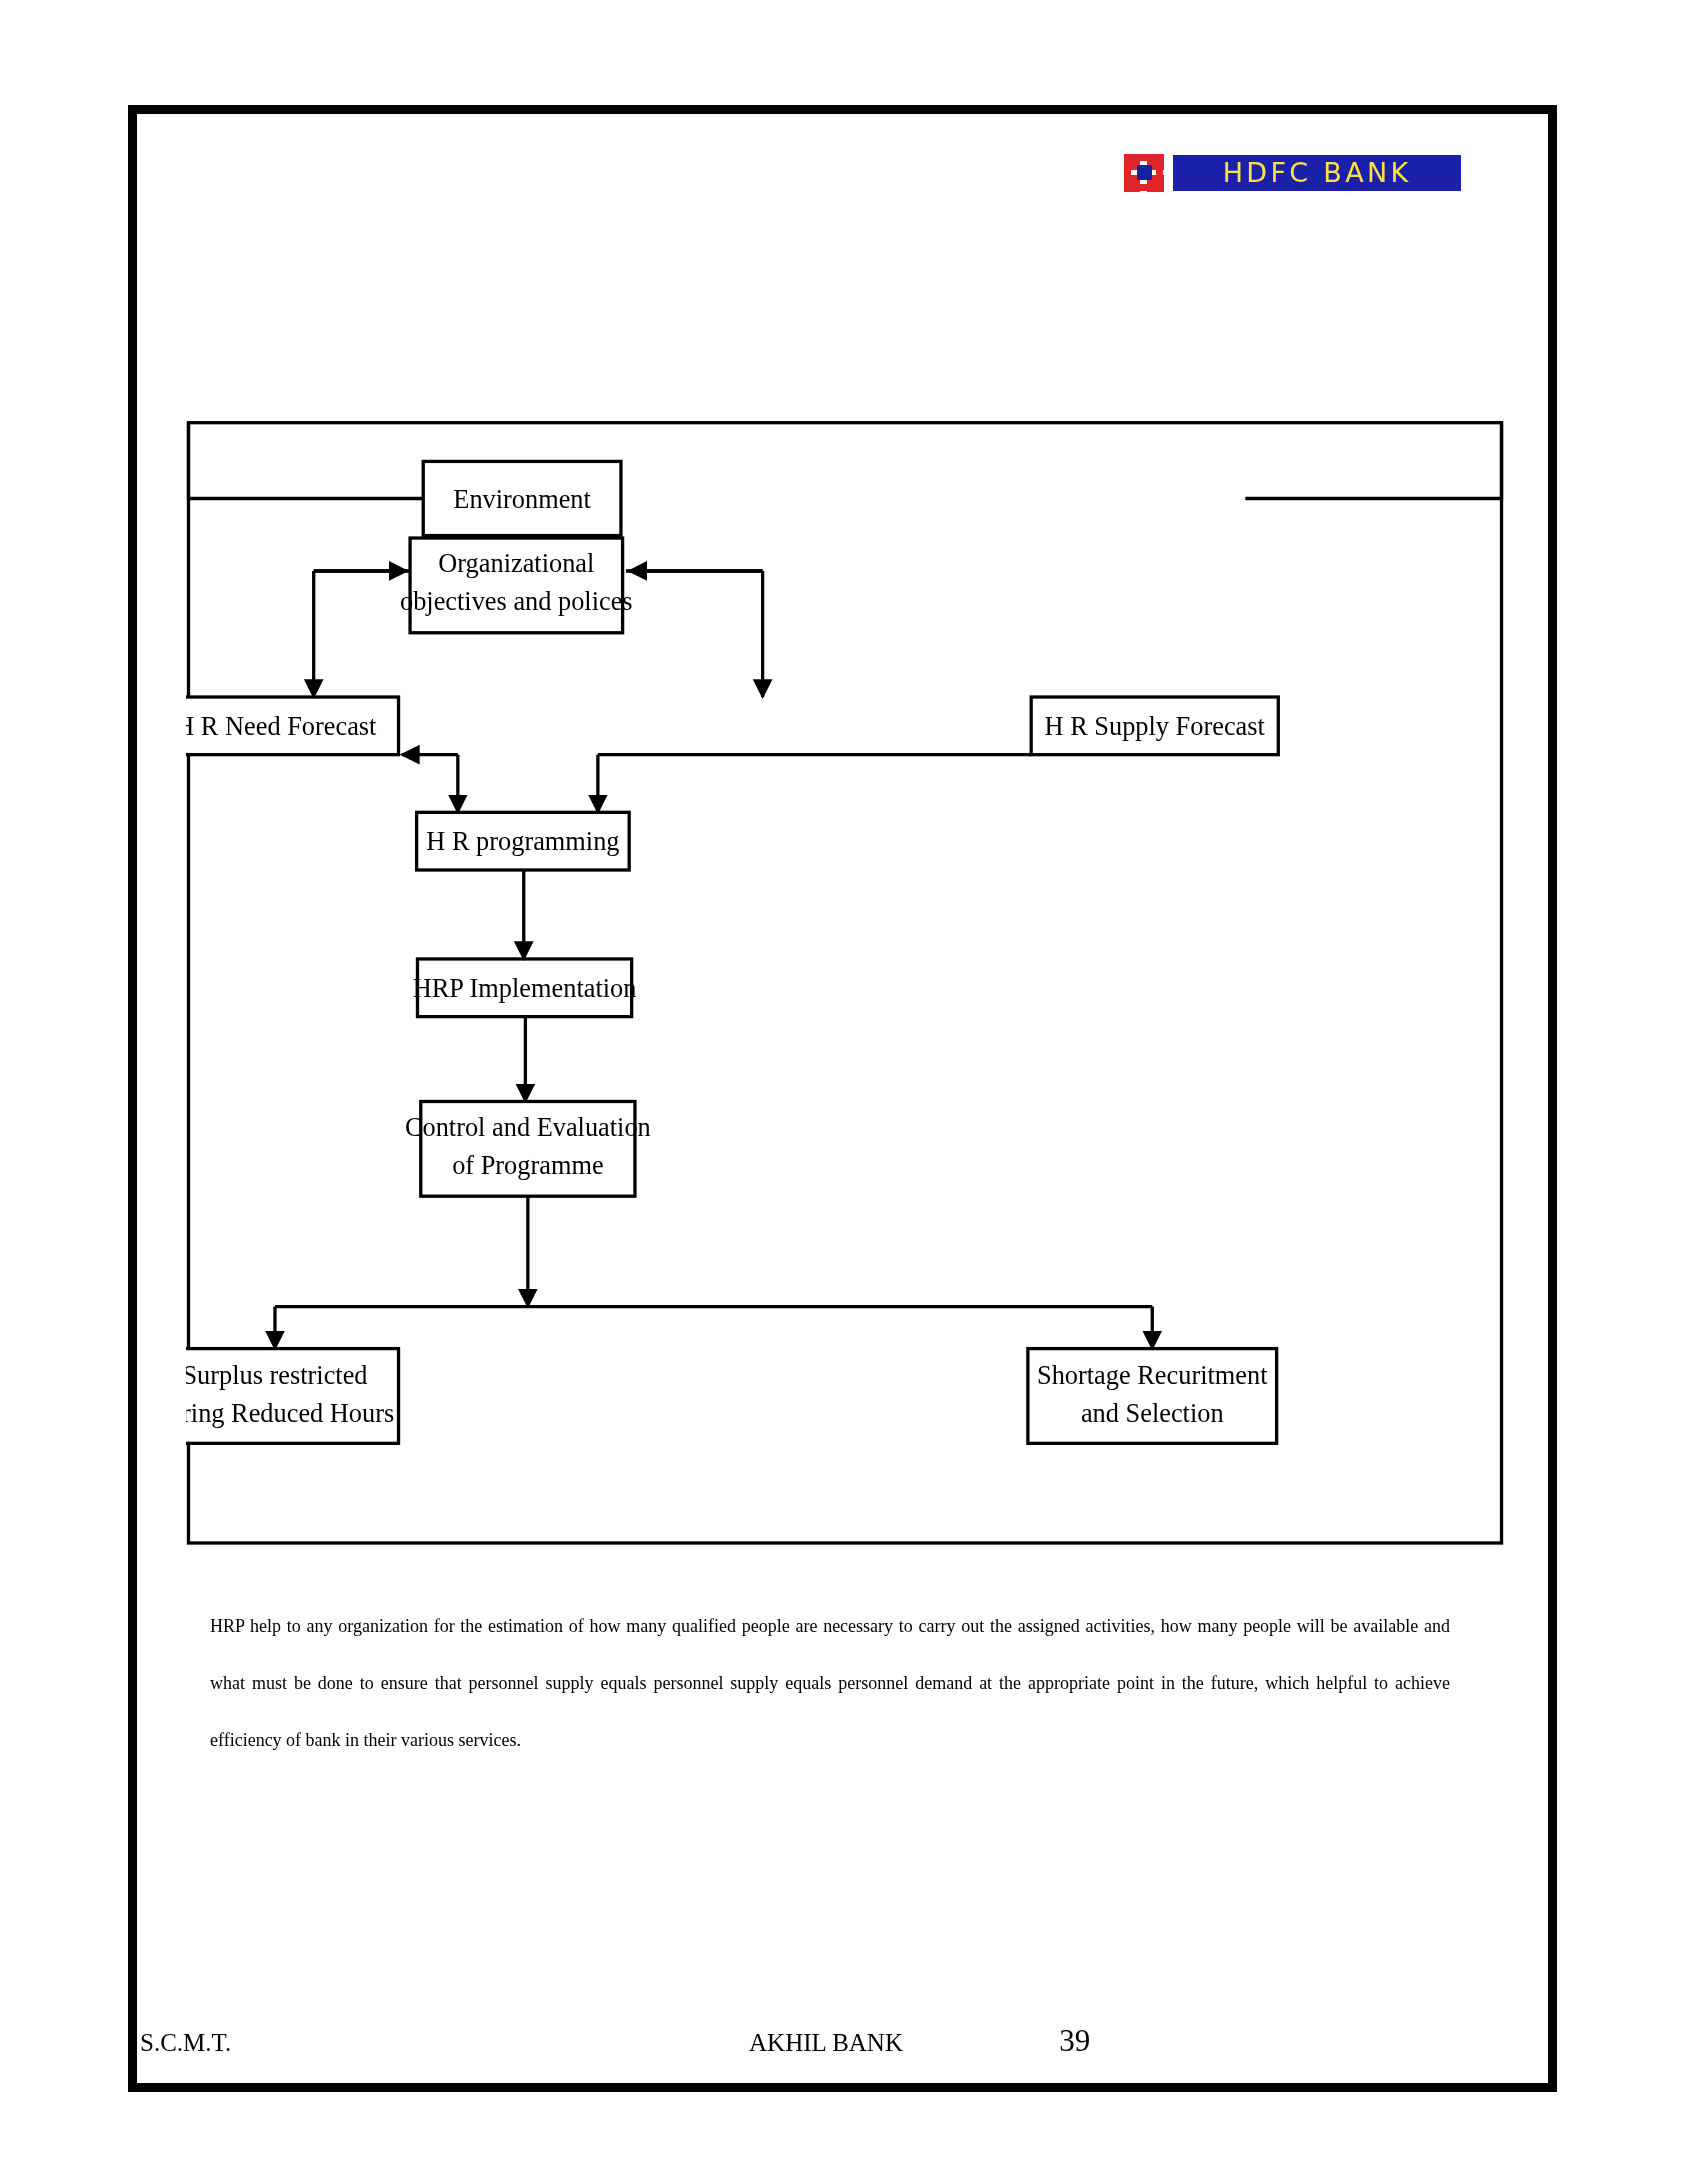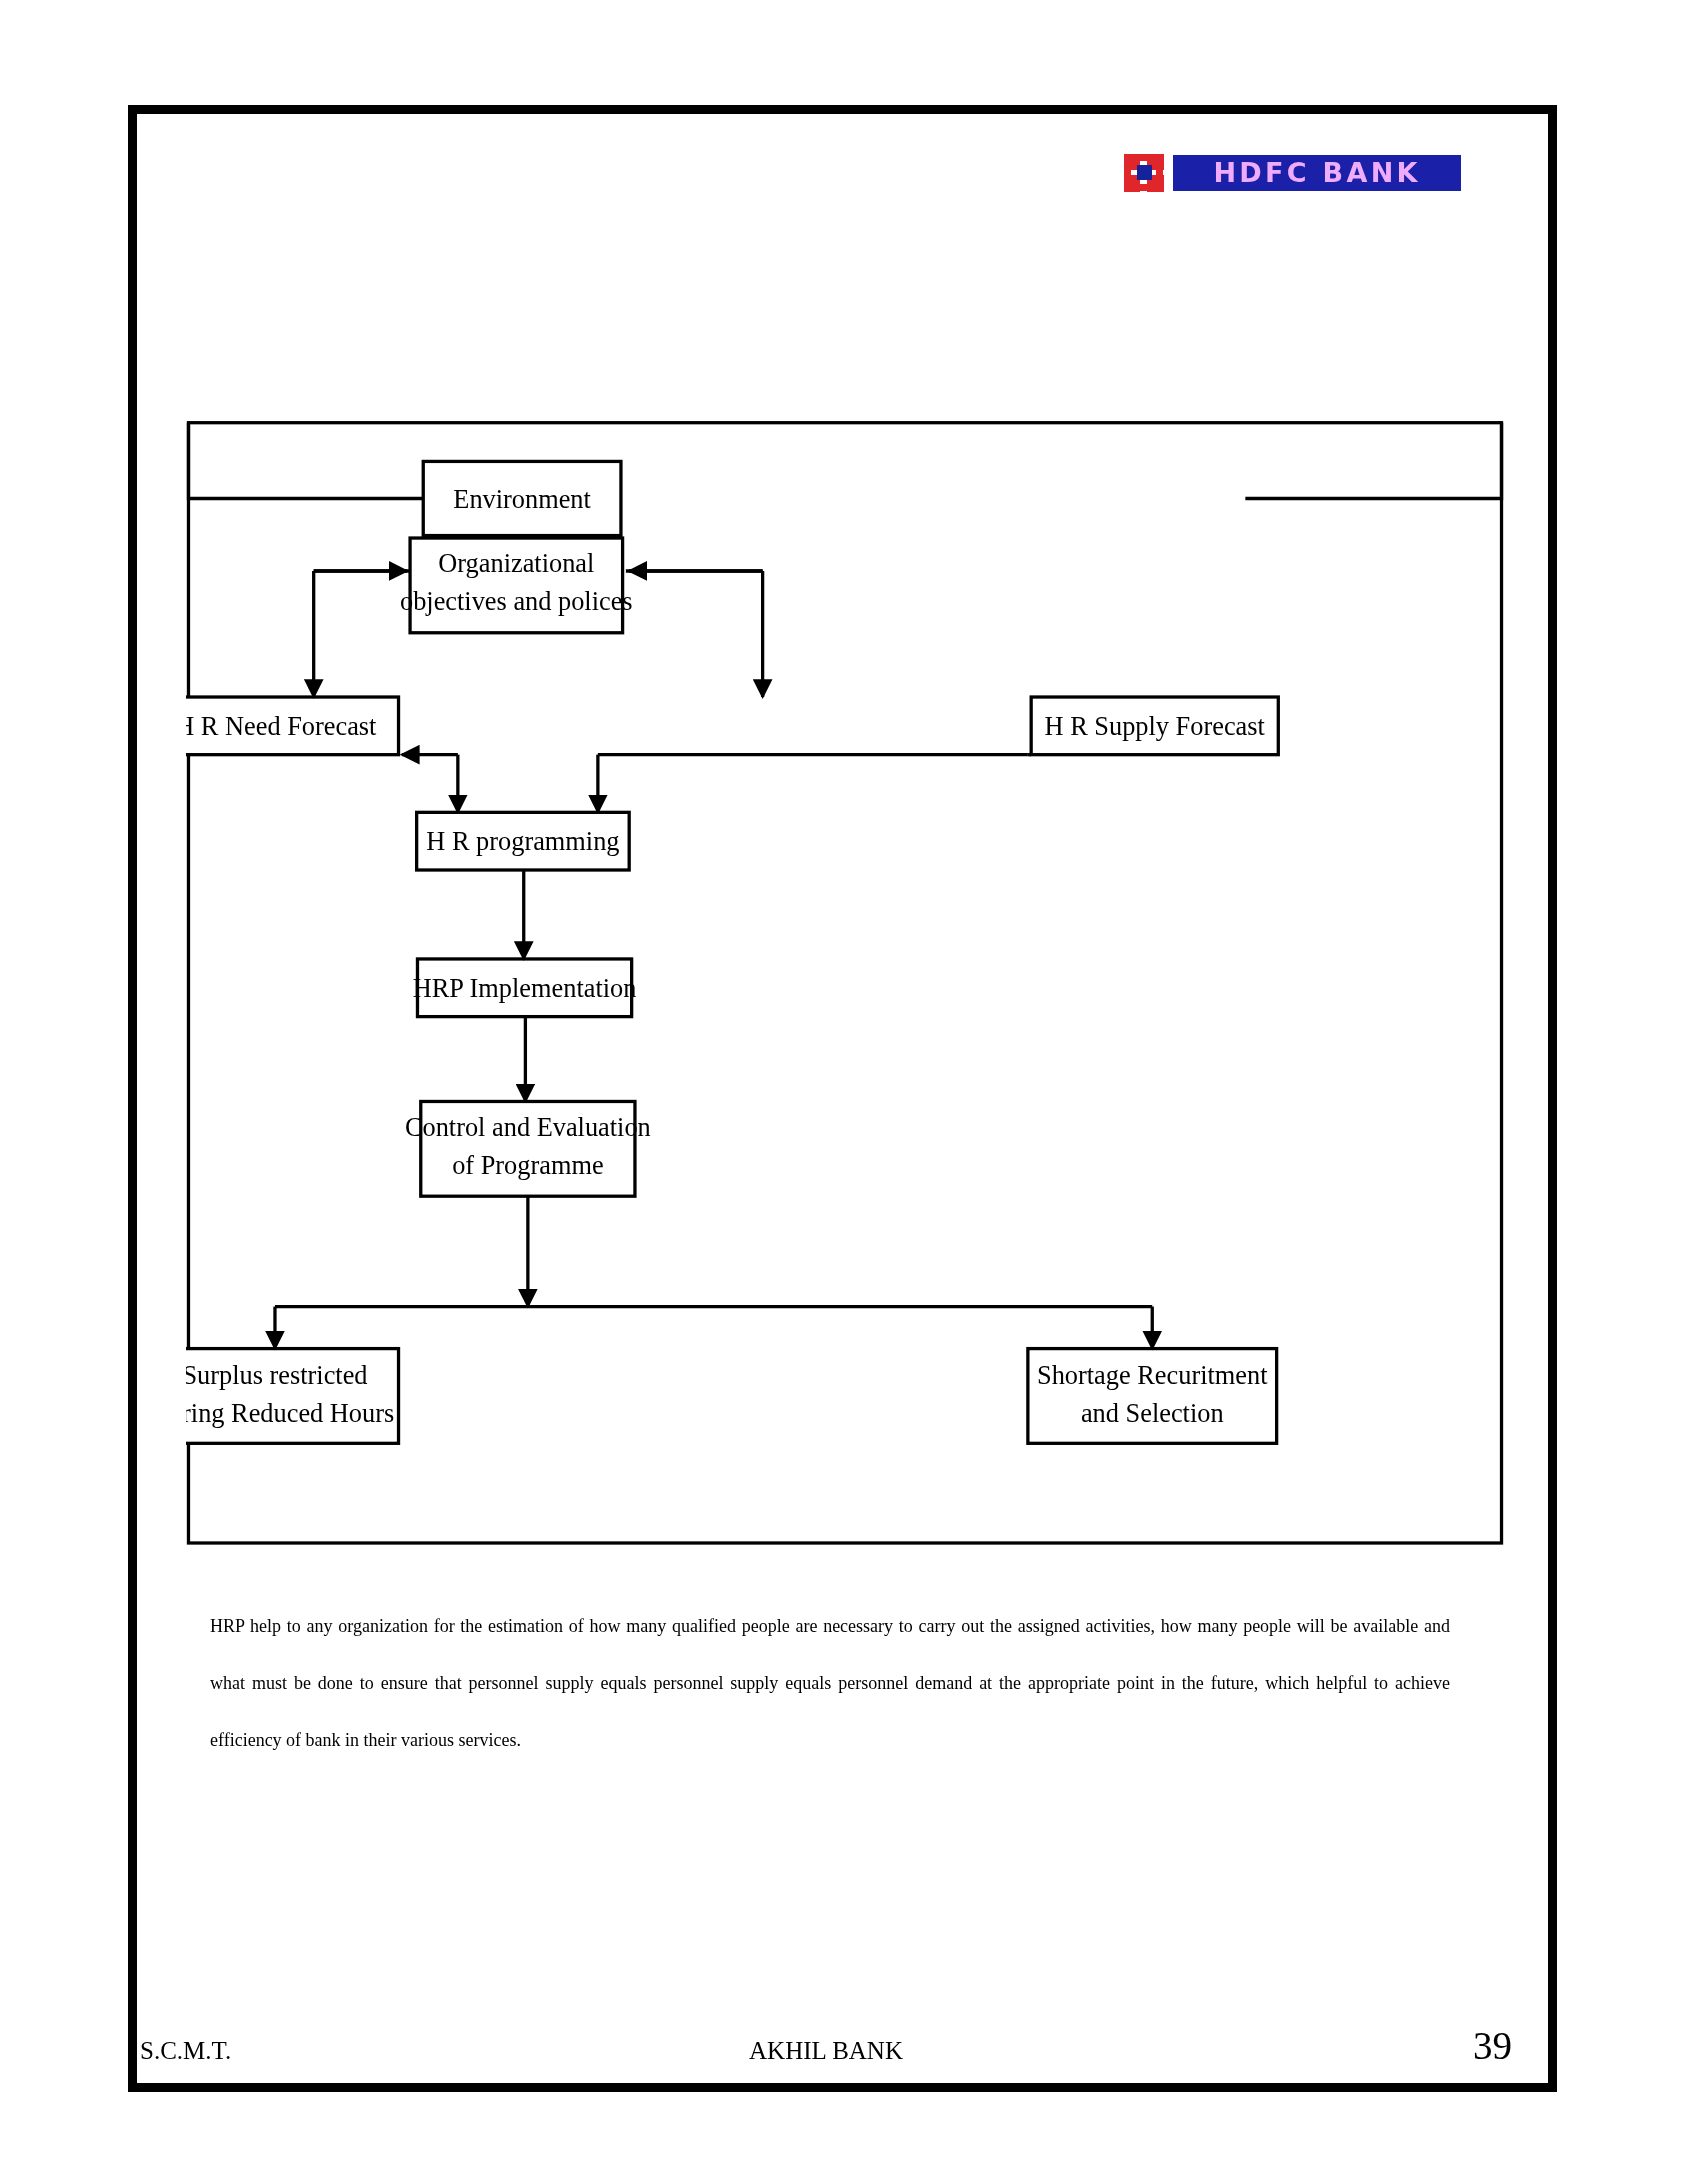--- a/index.html
+++ b/index.html
@@ -61,23 +61,23 @@
     position: absolute;
     left: 15px; top: 13px;
     width: 15px; height: 15px;
     background: #16229B;
   }
   #logo-word {
     flex: 1 1 auto;
     height: 36px;
     margin-left: 8.2px;
     background: #1A21A8;
-    color: #f0abfc;
+    color: #fde047;
     font-family: "DejaVu Sans", sans-serif;
-    font-weight: bold;
+    font-weight: normal;
     font-size: 27px;
     letter-spacing: 3.3px;
     display: flex;
     align-items: center;
     justify-content: center;
     line-height: 1;
   }
   
   #doc-title {
     position: absolute;
@@ -121,21 +121,21 @@
     position: absolute;
     left: 140px;
     top: 2023px;
     width: 1405px;
     display: flex;
     align-items: baseline;
     font-size: 25px;
   }
   #footer .f-left   { width: 33%; text-align: left; }
   #footer .f-center { width: 34%; text-align: center; }
-  #footer .f-right  { width: 33%; text-align: right; font-size: 39px; padding-right: 33px;}
+  #footer .f-right  { width: 33%; font-size: 31px; padding-right: 33px;}
 </style>
 </head>
 <body>
 
 <div id="page">
 
   <div id="page-frame"></div>
 
   <div id="logo">
     <div id="logo-mark">

